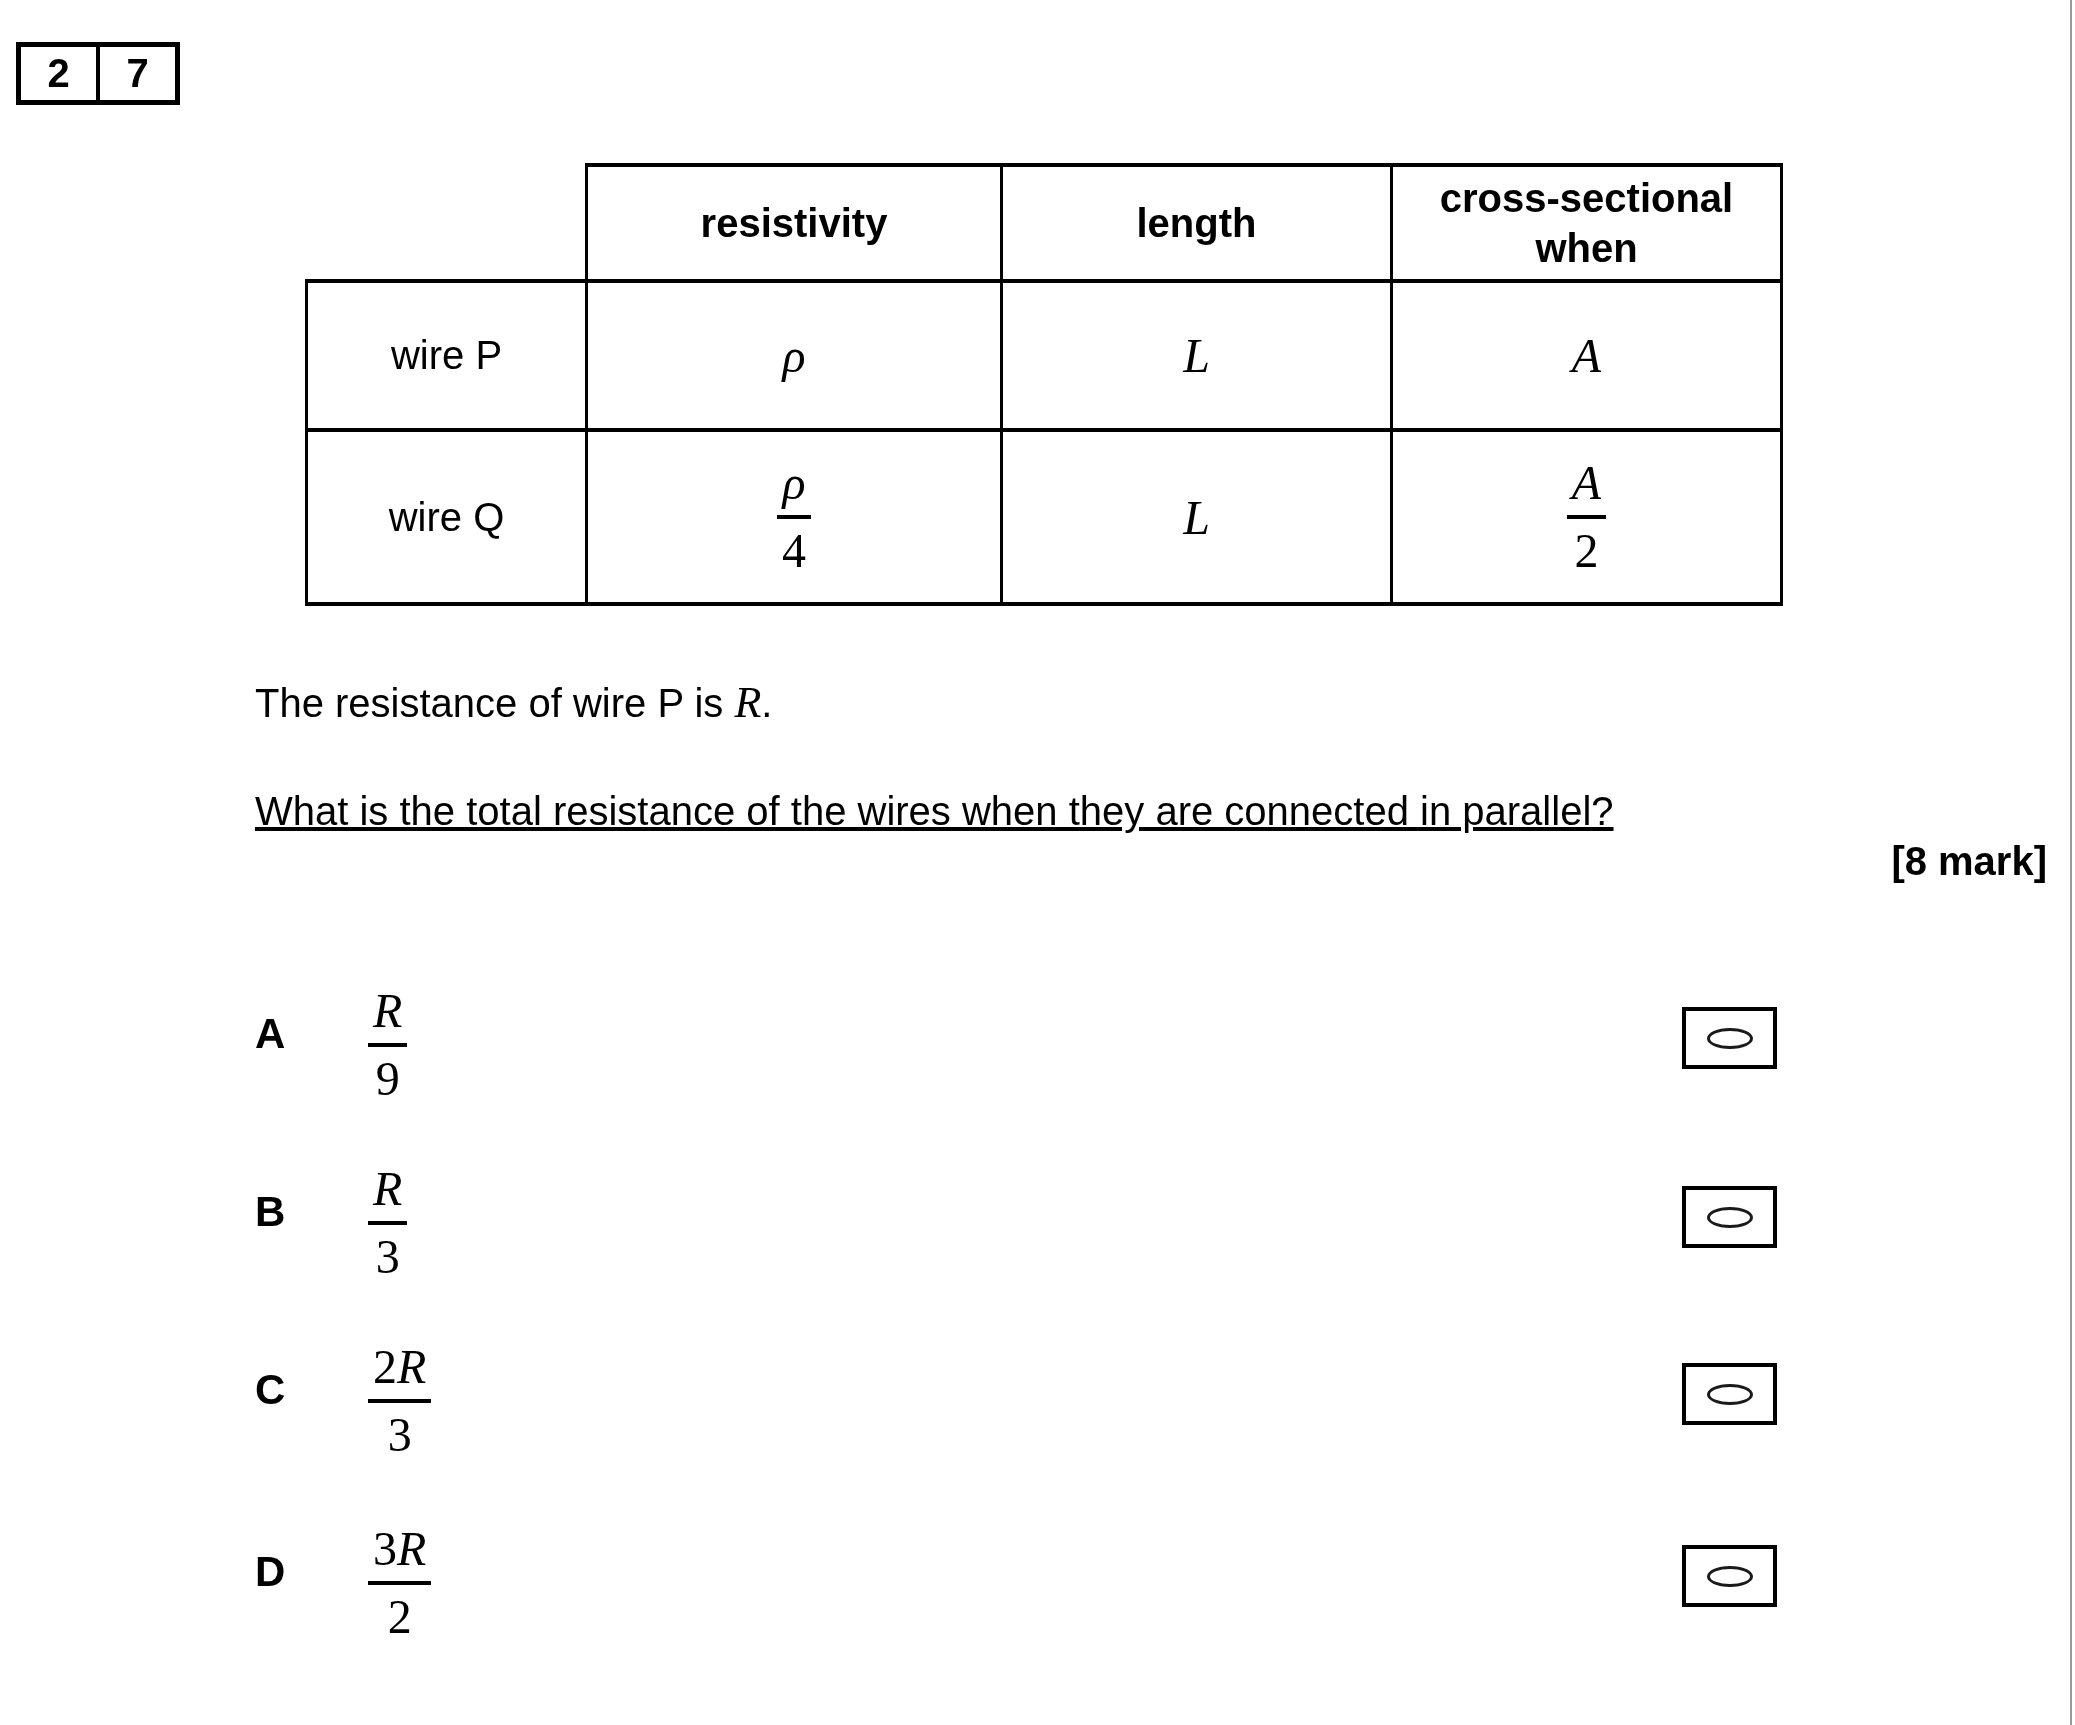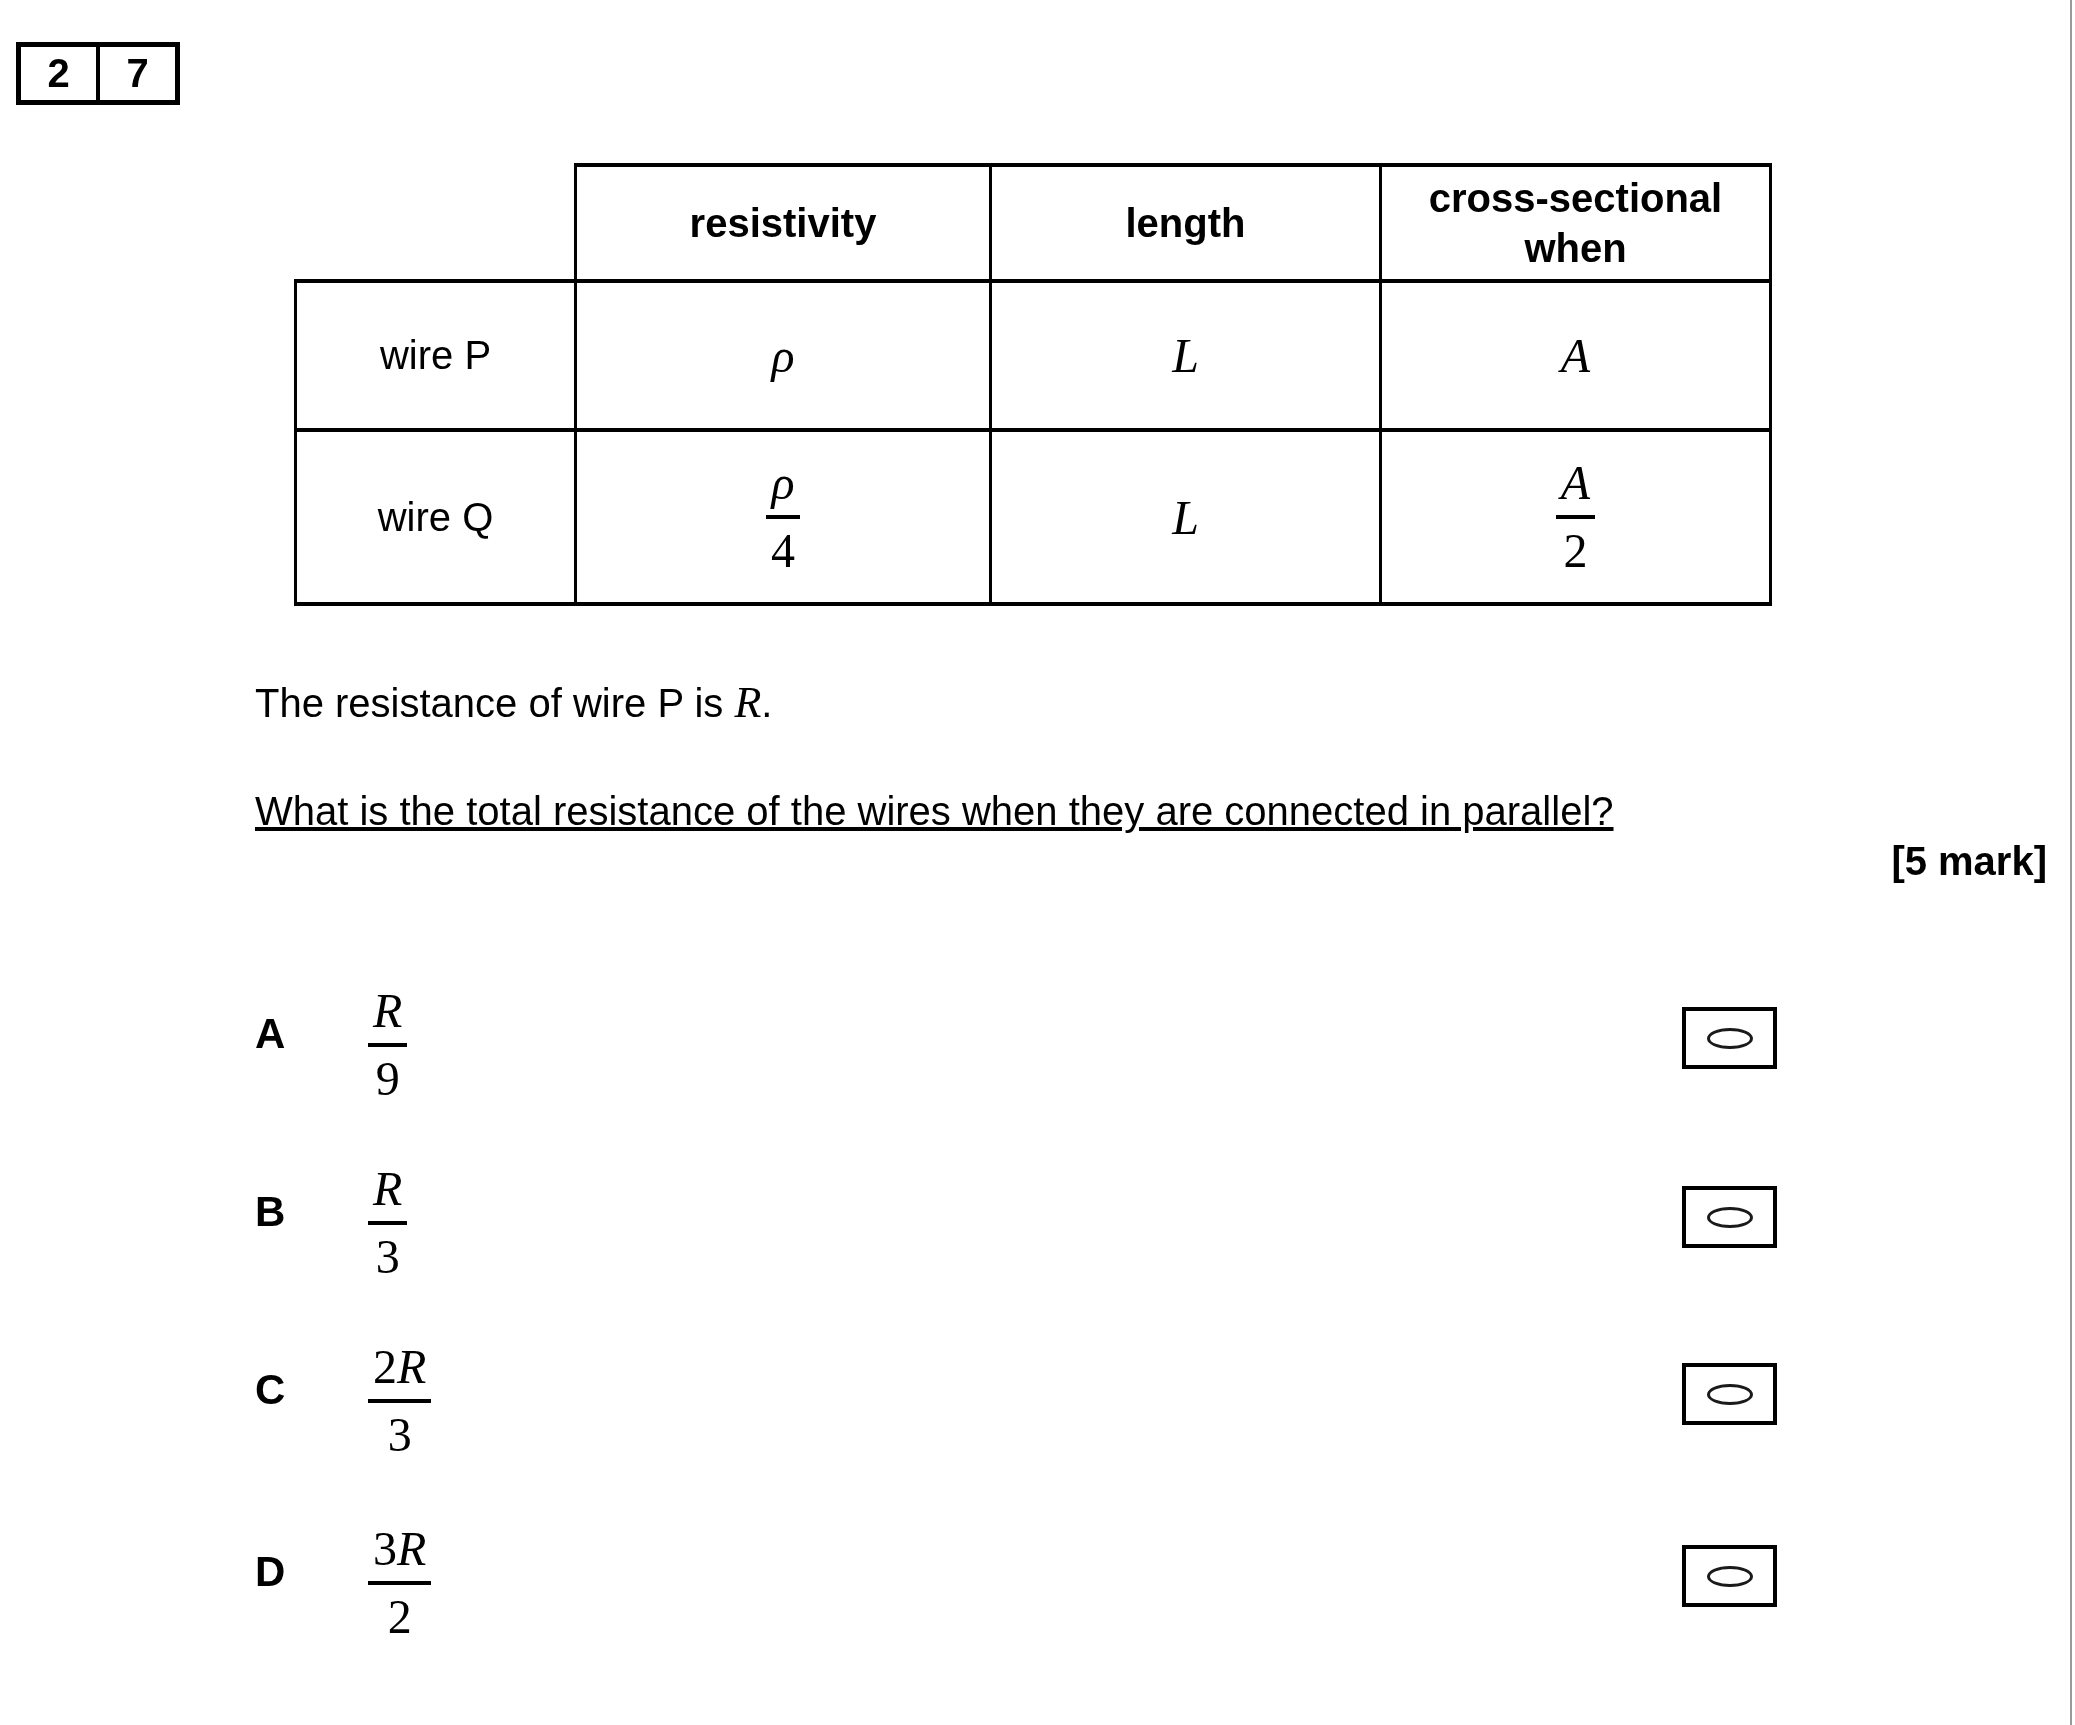--- a/index.html
+++ b/index.html
@@ -37,21 +37,21 @@
     font-size:40px; font-weight:bold; line-height:46px;
   }
 
   .mvar {
     font-family:"Liberation Serif", serif; font-style:italic;
   }
   .note .mvar { font-size:44px; }
 
   
   table.data {
-    position:absolute; left:294px; top:163px;
+    position:absolute; left:305px; top:163px;
     border-collapse:collapse; table-layout:fixed;
   }
   table.data th, table.data td {
     border:3px solid #000; text-align:center; vertical-align:middle;
     padding:0 20px; overflow:hidden;
   }
   table.data th {
     border-top:4px solid #000; border-bottom:4px solid #000;
     font-size:40px; font-weight:bold; line-height:1.25; height:112px;
   }
@@ -140,21 +140,21 @@
         </span>
       </td>
     </tr>
   </tbody>
     </table>
 
   <div class="textline note"><span>The resistance of wire P is </span><span class="mvar">R</span><span>.</span></div>
 
   <div class="textline quest">What is the total resistance of the wires when they are connected in parallel?</div>
 
-  <div class="marks">[5 mark]</div>
+  <div class="marks">[8 mark]</div>
 
   <div class="opt-letter" style="top:1012px">A</div>
   <div class="frac opt-frac" style="top:985px">
     <span class="num"><span class="coeff"></span><i>R</i></span>
     <span class="bar"></span>
     <span class="den">9</span>
   </div>
   <div class="ansbox" style="top:1007px">
     <div class="oval"></div>
   </div>

